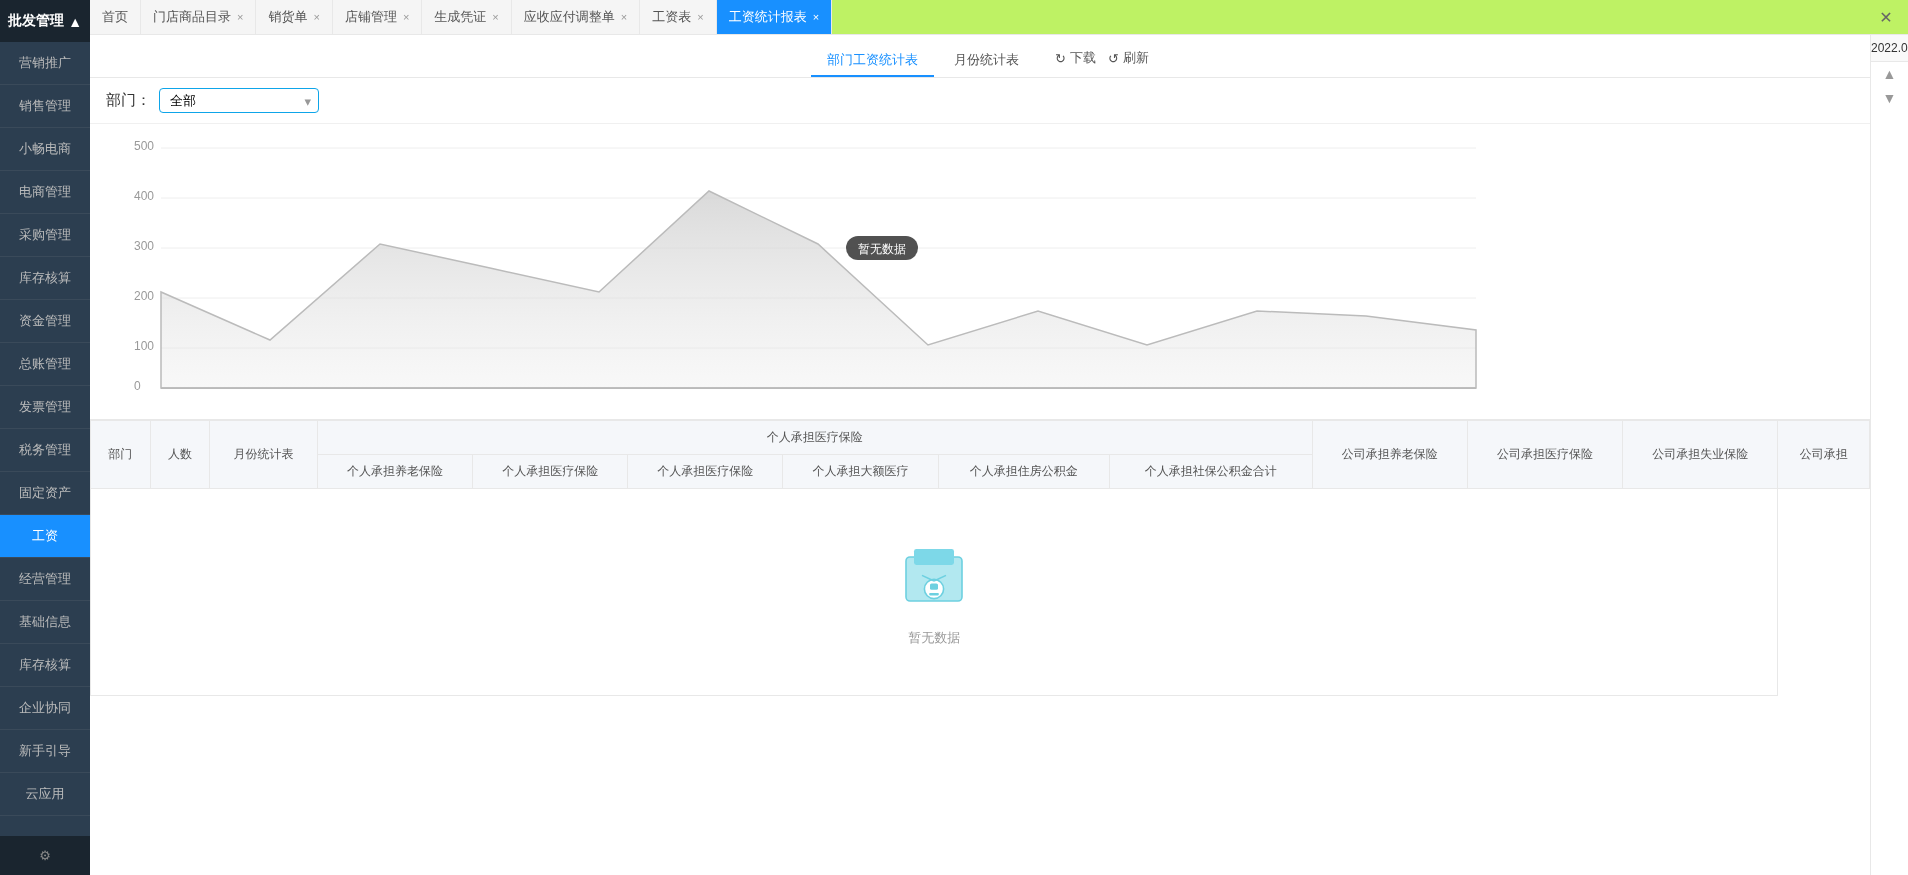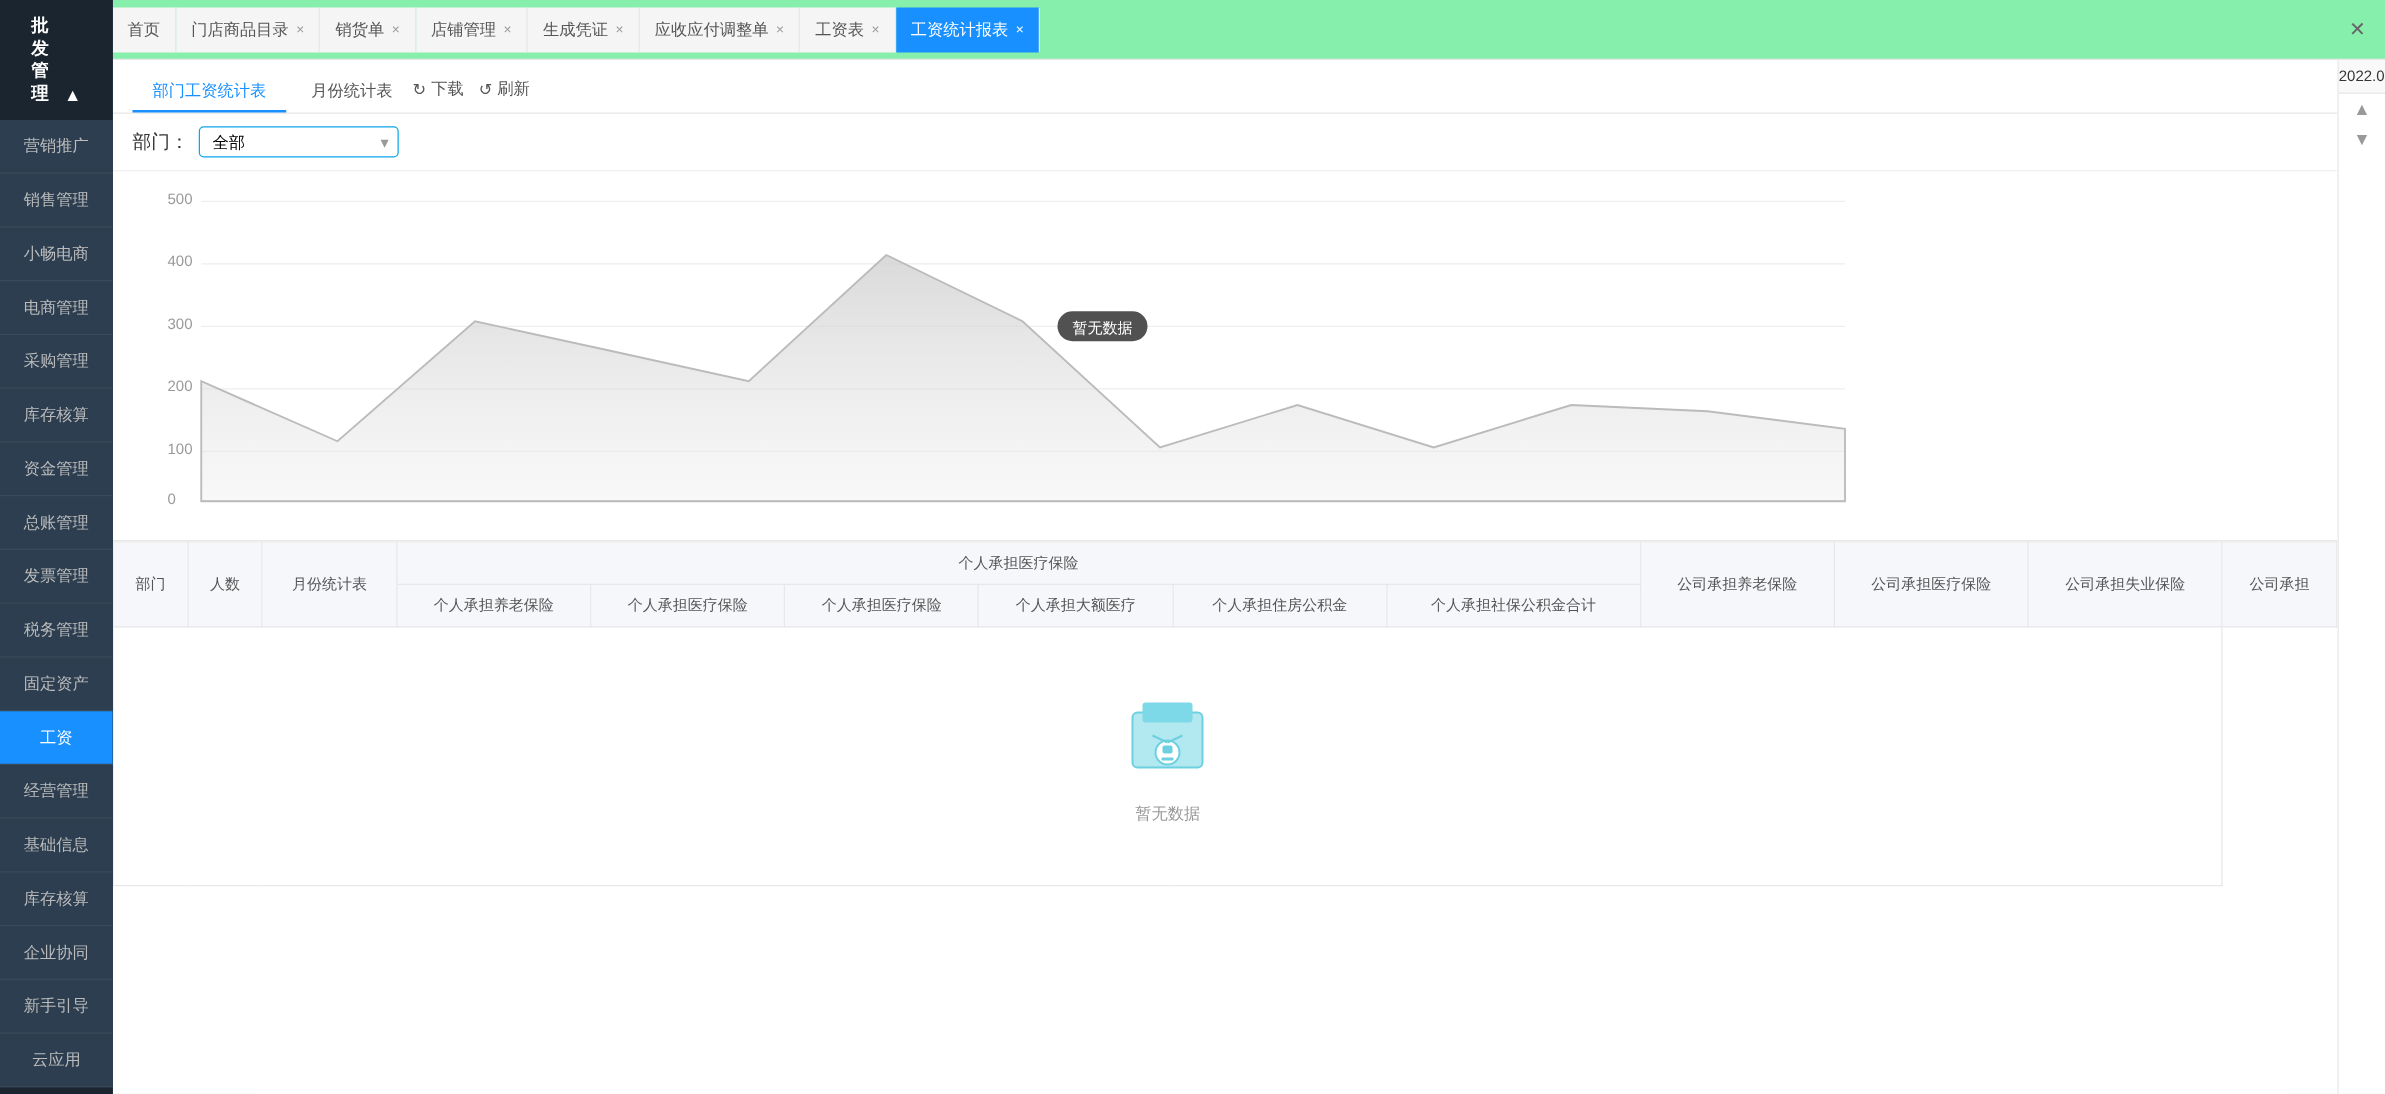--- a/index.html
+++ b/index.html
@@ -12,21 +12,21 @@
       color: #ccc;
       display: flex;
       flex-direction: column;
       flex-shrink: 0;
       height: 100%;
       overflow-y: auto;
     }
     .sidebar-header {
       background: #1a252f;
       color: white;
-      padding: 12px 25px;
+      padding: 12px 8px;
       font-size: 14px;
       font-weight: bold;
       display: flex;
       justify-content: space-between;
       align-items: flex-end;
       cursor: pointer;
     }
     .sidebar-item {
       padding: 12px 8px;
       text-align: center;
@@ -49,24 +49,24 @@
     .main {
       flex: 1;
       display: flex;
       flex-direction: column;
       overflow: hidden;
     }
 
     
     .tab-bar {
       display: flex;
-      background: #86efac;
+      background: #bef264;
       border-bottom: 1px solid #e8e8e8;
       align-items: center;
-      height: 48px;
+      height: 35px;
       flex-shrink: 0;
       overflow: hidden;
     }
     .tab-item {
       display: flex;
       align-items: center;
       padding: 0 12px;
       height: 36px;
       font-size: 13px;
       color: #555;
@@ -115,21 +115,22 @@
       overflow: hidden;
       padding: 0;
     }
 
     
     .sub-tab-bar {
       display: flex;
       align-items: center;
       padding: 10px 16px 0;
       border-bottom: 1px solid #e8e8e8;
-      justify-content: flex-start;
+      justify-content: center;
+      gap: 20px;
     }
     .sub-tabs {
       display: flex;
       gap: 4px;
     }
     .sub-tab {
       padding: 6px 16px;
       cursor: pointer;
       font-size: 13px;
       color: #555;

